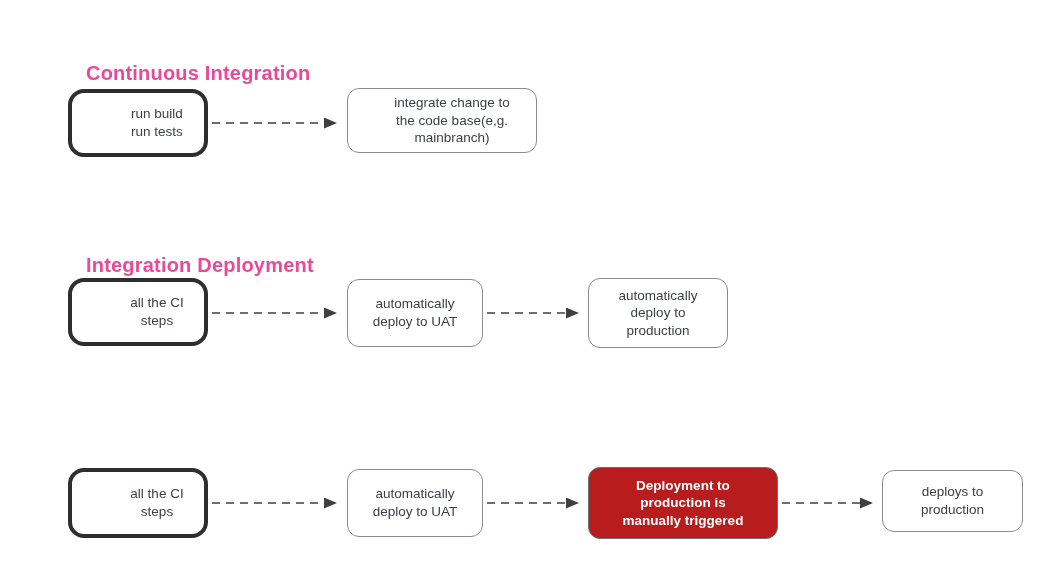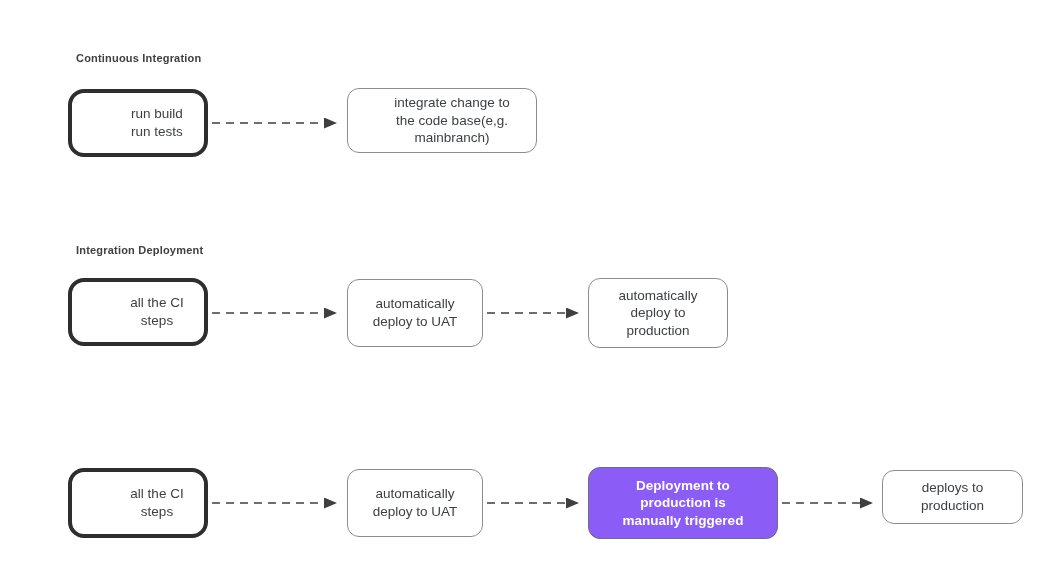--- a/index.html
+++ b/index.html
@@ -16,24 +16,24 @@
     overflow: hidden;
   }
   .arrows {
     position: absolute;
     left: 0;
     top: 0;
     pointer-events: none;
   }
   .section-title {
     position: absolute;
-    margin: 6px;
-    font-size: 11px;
+    margin: 16px;
+    font-size: 20px;
     font-weight: bold;
-    color: #404040;
+    color: #ec4899;
     letter-spacing: 0.2px;
     white-space: nowrap;
   }
   .node {
     position: absolute;
     box-sizing: border-box;
     display: flex;
     align-items: center;
     justify-content: center;
     text-align: center;
@@ -47,40 +47,40 @@
   }
   .node.plain {
     border: 1px solid #8c8c8c;
   }
   .node.bold {
     border: 4px solid #2e2e2e;
     border-radius: 16px;
     padding-left: 46px;
   }
   .node.highlight {
-    background: #8b5cf6;
+    background: #b91c1c;
     border: 1px solid #67727d;
     color: #ffffff;
     font-weight: bold;
   }
   .t1 { left: 70px; top: 46px; }
   .t2 { left: 70px; top: 238px; }
   .t3 { left: 70px; top: 430px; }
 
   .n-s0n0 { left: 68px;  top: 89px;  width: 140px; height: 68px; }
   .n-s0n1 { left: 347px; top: 88px;  width: 190px; height: 65px; padding-left: 28px; }
 
   .n-s1n0 { left: 68px;  top: 278px; width: 140px; height: 68px; }
   .n-s1n1 { left: 347px; top: 279px; width: 136px; height: 68px; }
   .n-s1n2 { left: 588px; top: 278px; width: 140px; height: 70px; }
 
   .n-s2n0 { left: 68px;  top: 468px; width: 140px; height: 70px; }
   .n-s2n1 { left: 347px; top: 469px; width: 136px; height: 68px; }
   .n-s2n2 { left: 588px; top: 467px; width: 190px; height: 72px; }
-  .n-s2n3 { left: 882px; top: 470px; width: 141px; height: 54px; }
+  .n-s2n3 { left: 882px; top: 470px; width: 141px; height: 62px; }
 </style>
 </head>
 <body>
 
 <div class="canvas">
 
   <svg class="arrows" width="1056" height="573" viewBox="0 0 1056 573">
     <defs>
       <marker id="ah" markerUnits="userSpaceOnUse" markerWidth="13" markerHeight="11" refX="11" refY="5.5" orient="auto">
         <path d="M0,0 L13,5.5 L0,11 Z" fill="#3f3f3f"></path>

